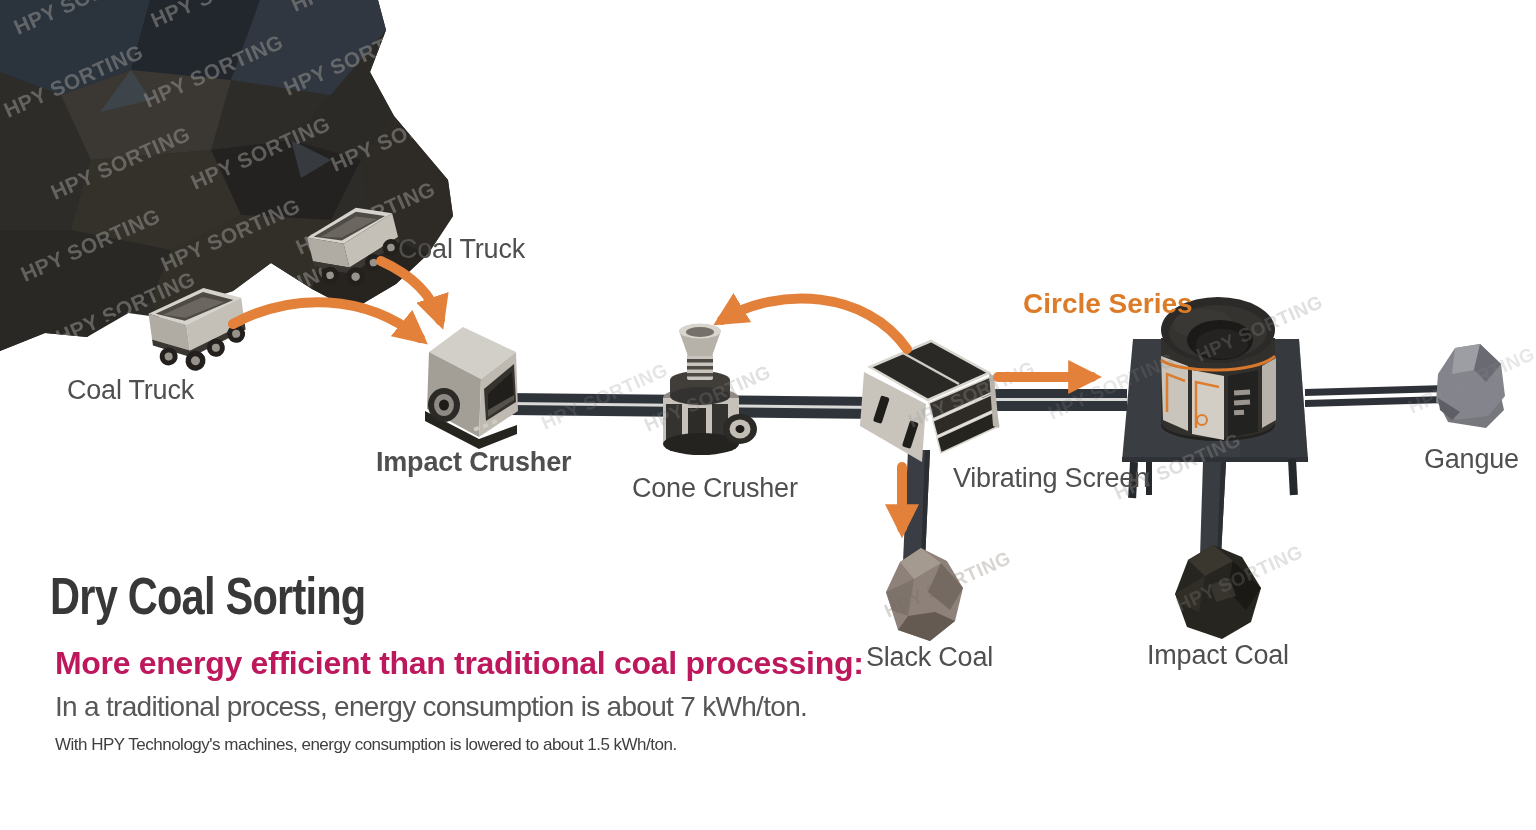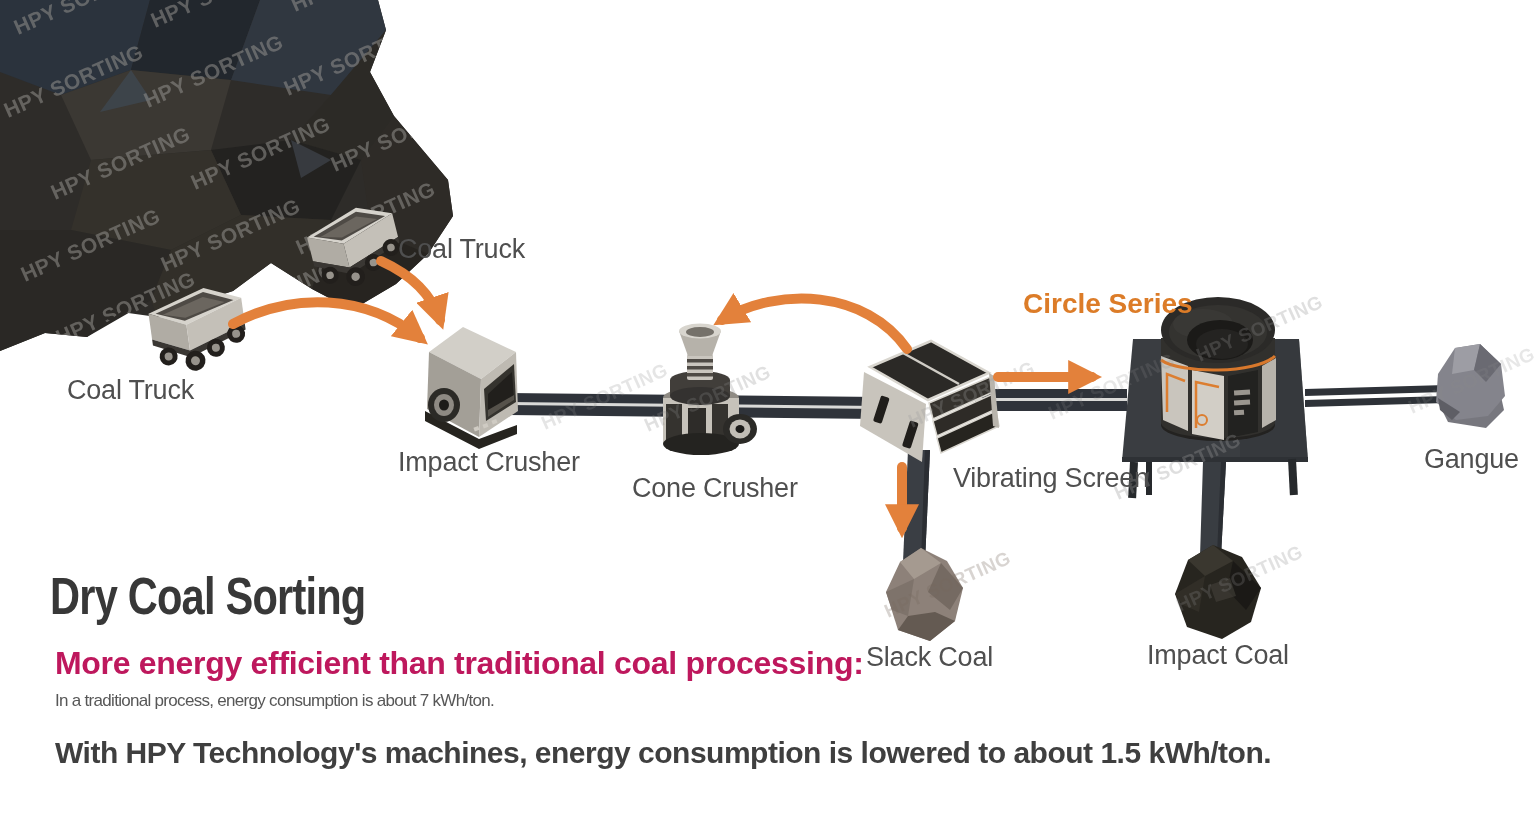--- a/index.html
+++ b/index.html
@@ -19,25 +19,25 @@
   .title {
     position:absolute; left:50px; top:568px; font-size:52px; font-weight:700;
     color:#383838; letter-spacing:-1px; white-space:nowrap; line-height:1.1;
     transform:scaleX(0.80); transform-origin:left top;
   }
   .heading {
     position:absolute; left:55px; top:646px; font-size:32px; font-weight:700;
     color:#be185d; letter-spacing:-0.3px; white-space:nowrap; line-height:1.1;
   }
   .line1 {
-    position:absolute; left:55px; top:692px; font-size:17px; font-weight:400;
+    position:absolute; left:55px; top:692px; font-size:28px; font-weight:400;
     color:#575757; letter-spacing:-0.7px; white-space:nowrap; line-height:1.1;
   }
   .line2 {
-    position:absolute; left:55px; top:736px; font-size:30px; font-weight:700;
+    position:absolute; left:55px; top:736px; font-size:17px; font-weight:400;
     color:#3F3F3F; letter-spacing:-0.5px; white-space:nowrap; line-height:1.1;
   }
   .wm { font-family:"Liberation Sans", sans-serif; font-size:21px; font-weight:700;
         fill:#939era; fill:#92908C; opacity:0.55; letter-spacing:0.5px; }
   .wm2 { font-family:"Liberation Sans", sans-serif; font-size:19px; font-weight:700;
          letter-spacing:0.5px; }
 </style>
 </head>
 <body>
 
@@ -258,21 +258,21 @@
     <path d="M233,324 C292,292 366,294 420,338" marker-end="url(#ah)"></path>
     <path d="M381,261 C414,276 432,296 440,320" marker-end="url(#ah)"></path>
     <path d="M907,349 C866,290 778,286 722,320" marker-end="url(#ah)"></path>
     <path d="M998,377 L1092,377" marker-end="url(#ah)"></path>
     <path d="M902,467 L902,528" marker-end="url(#ah)"></path>
   </g>
 </svg>
 
 <div class="lbl" style="left:67px;  top:377px;">Coal Truck</div>
 <div class="lbl" style="left:398px; top:236px;">Coal Truck</div>
-<div class="lbl" style="left:398px; top:449px;">Impact Crusher</div>
+<div class="lbl" style="left:376px; top:449px;font-weight:bold;">Impact Crusher</div>
 <div class="lbl" style="left:632px; top:447px;margin-top:28px;">Cone Crusher</div>
 <div class="lbl" style="left:941px; top:465px;margin-left:12px;">Vibrating Screen</div>
 <div class="lbl-orange" style="left:984px; top:290px;">Circle Series</div>
 <div class="lbl" style="left:1424px; top:446px;">Gangue</div>
 <div class="lbl" style="left:866px;  top:644px;">Slack Coal</div>
 <div class="lbl" style="left:1147px; top:642px;">Impact Coal</div>
 
 <div class="title">Dry Coal Sorting</div>
 <div class="heading">More energy efficient than traditional coal processing:</div>
 <div class="line1">In a traditional process, energy consumption is about 7 kWh/ton.</div>

